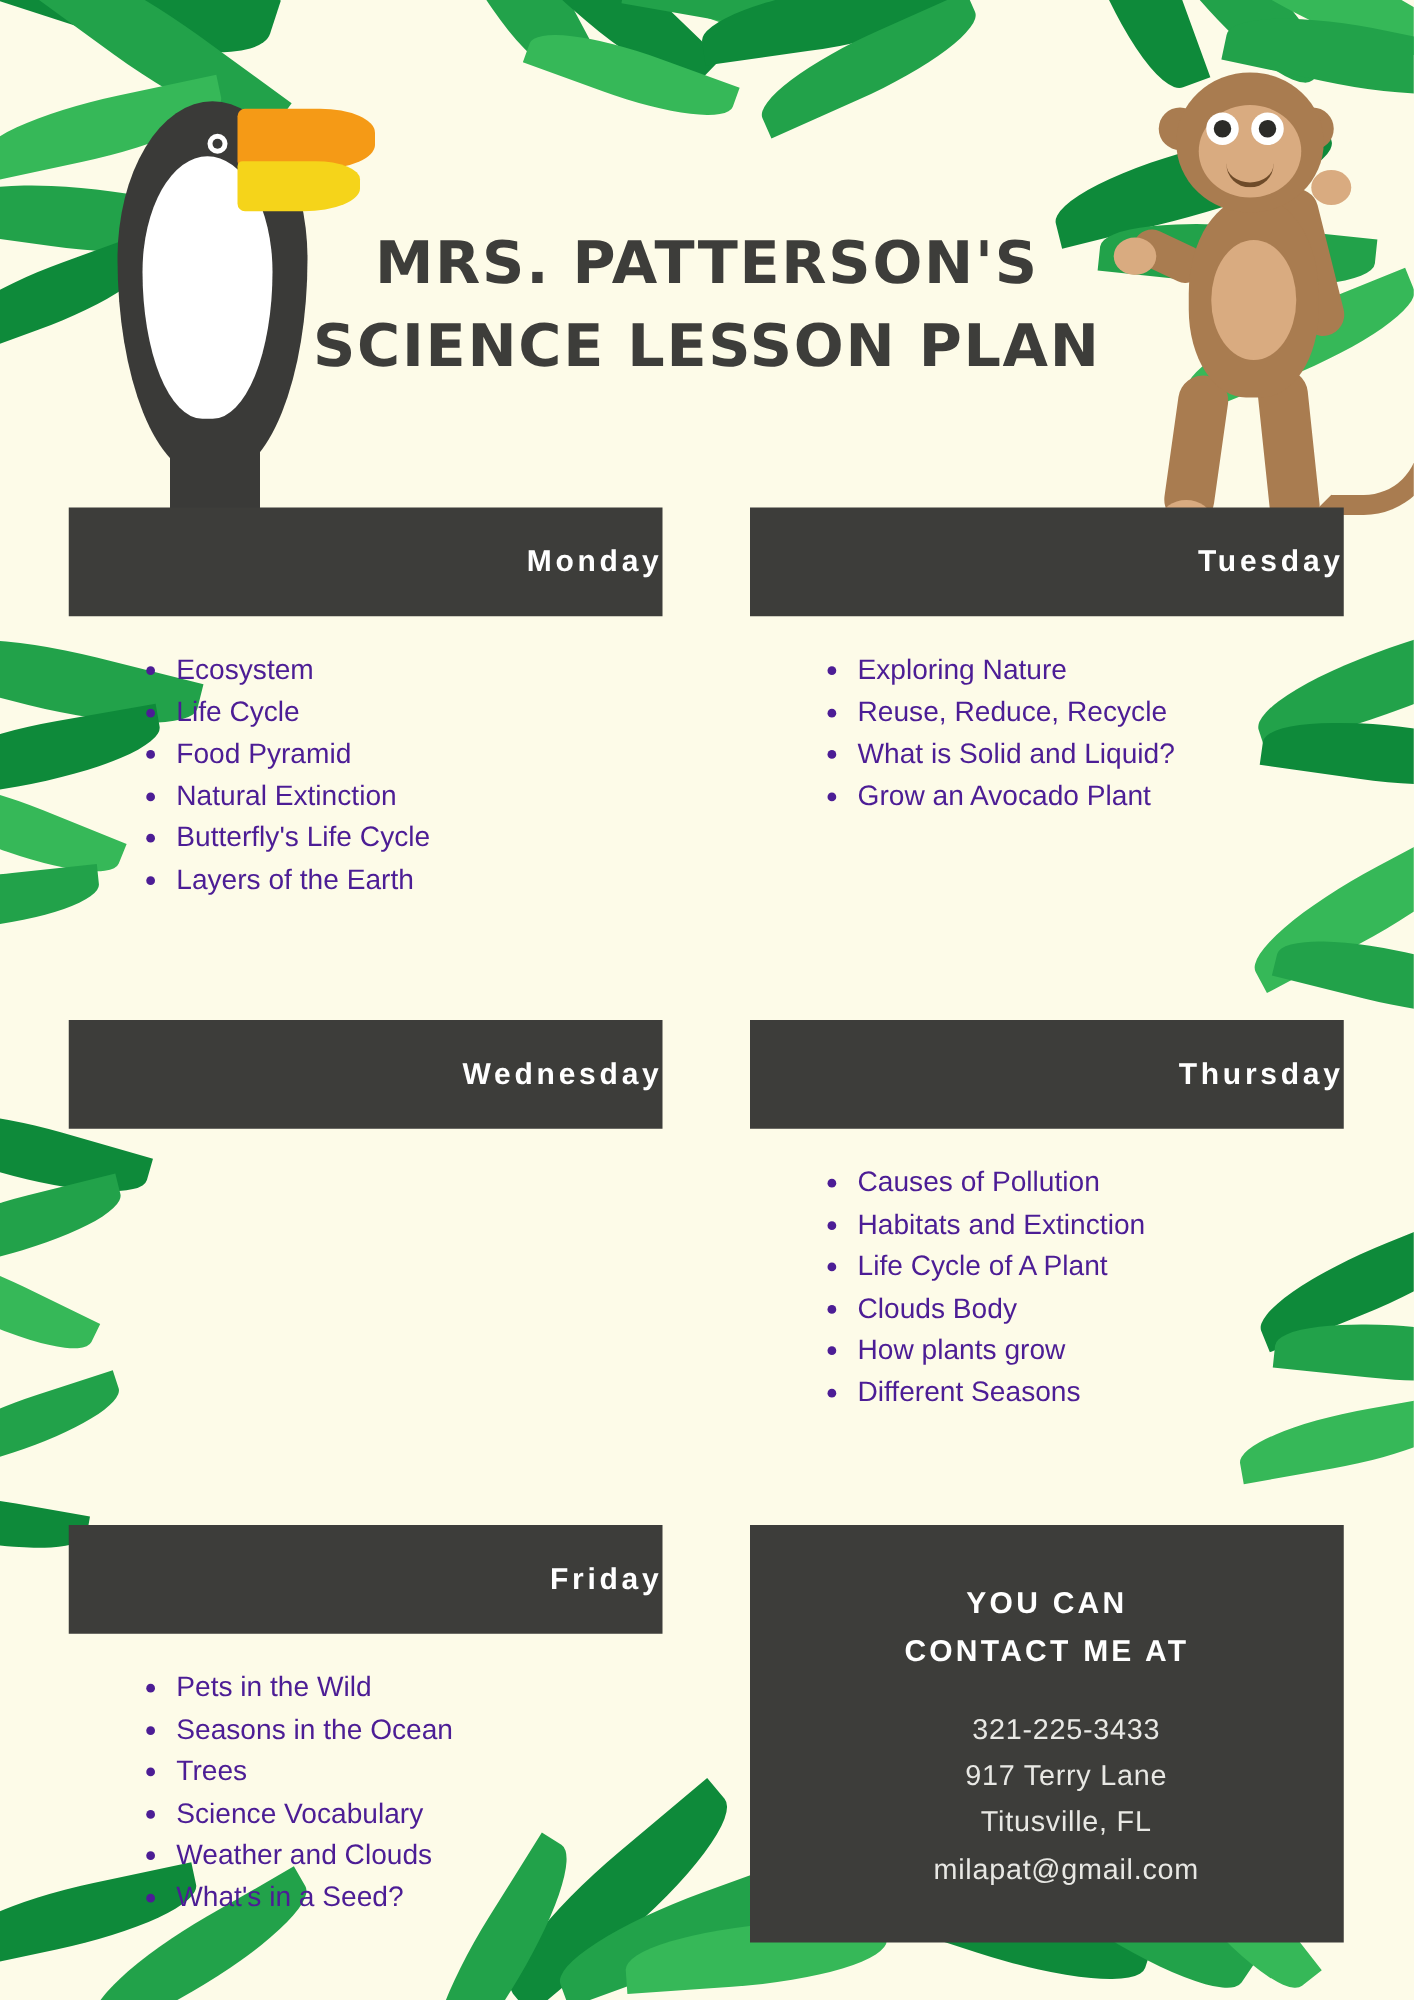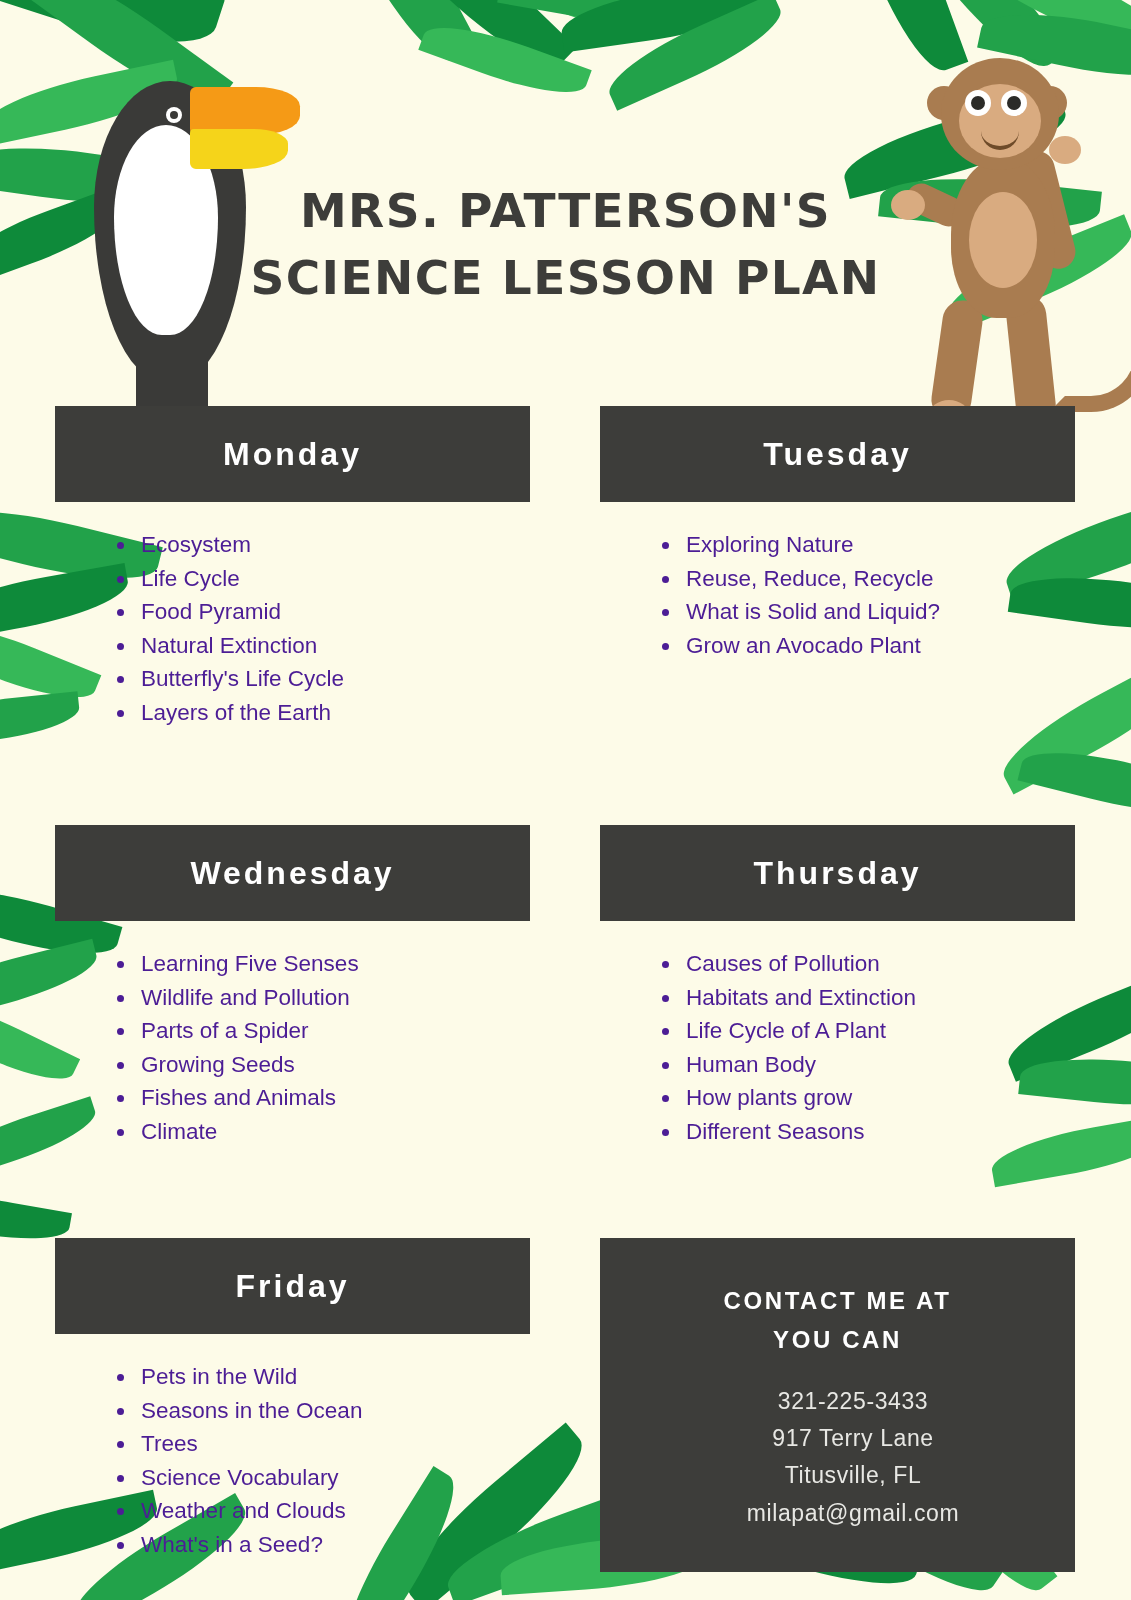--- a/index.html
+++ b/index.html
@@ -144,22 +144,22 @@
     left: 55px;
     top: 406px;
     width: 1020px;
     z-index: 4;
   }
   .row { display: flex; justify-content: space-between; }
   .cell { width: 475px; }
   .day-header {
     background: #3d3d3a;
     color: #ffffff;
-    text-align: center;
-    font-size: 32px;
+    text-align: right;
+    font-size: 24px;
     letter-spacing: 3px;
     font-weight: bold;
     padding: 30px 0 29px;
   }
   ul.topics {
     margin: 26px 0 0 0;
     padding-left: 82px;
     list-style: disc;
   }
   ul.topics li {
@@ -313,36 +313,28 @@
           <li>Grow an Avocado Plant</li>
         </ul>
       </div>
     </div>
 
     <div class="spacer-row"></div>
 
     <div class="row">
       <div class="cell">
         <div class="day-header">Wednesday</div>
-        <ul class="topics">
-          <li>Learning Five Senses</li>
-          <li>Wildlife and Pollution</li>
-          <li>Parts of a Spider</li>
-          <li>Growing Seeds</li>
-          <li>Fishes and Animals</li>
-          <li>Climate</li>
-        </ul>
       </div>
       <div class="cell">
         <div class="day-header">Thursday</div>
         <ul class="topics">
           <li>Causes of Pollution</li>
           <li>Habitats and Extinction</li>
           <li>Life Cycle of A Plant</li>
-          <li>Human Body</li>
+          <li>Clouds Body</li>
           <li>How plants grow</li>
           <li>Different Seasons</li>
         </ul>
       </div>
     </div>
 
     <div class="spacer-row-2"></div>
 
     <div class="row">
       <div class="cell">
@@ -351,22 +343,22 @@
           <li>Pets in the Wild</li>
           <li>Seasons in the Ocean</li>
           <li>Trees</li>
           <li>Science Vocabulary</li>
           <li>Weather and Clouds</li>
           <li>What's in a Seed?</li>
         </ul>
       </div>
 
       <div class="contact">
+        <div class="contact-title">You can</div>
         <div class="contact-title">contact me at</div>
-        <div class="contact-title">You can</div>
         <div class="contact-lines">
           <div>321-225-3433</div>
           <div>917 Terry Lane</div>
           <div>Titusville, FL</div>
           <div>milapat@gmail.com</div>
         </div>
       </div>
     </div>
 
   </div>

